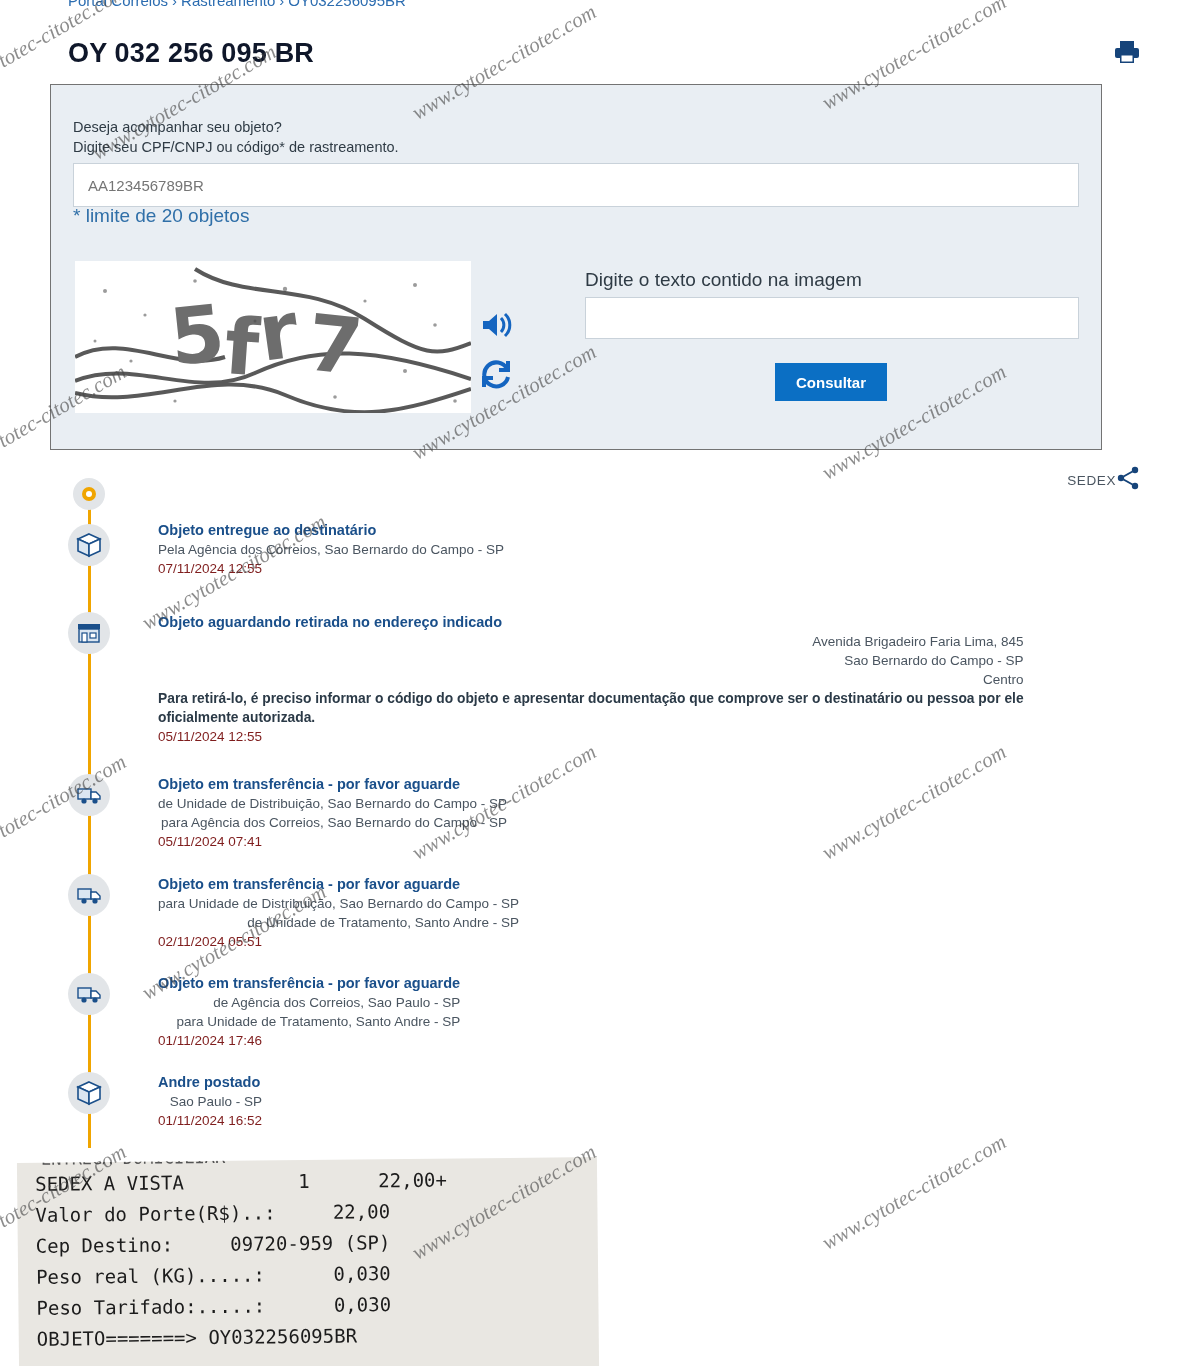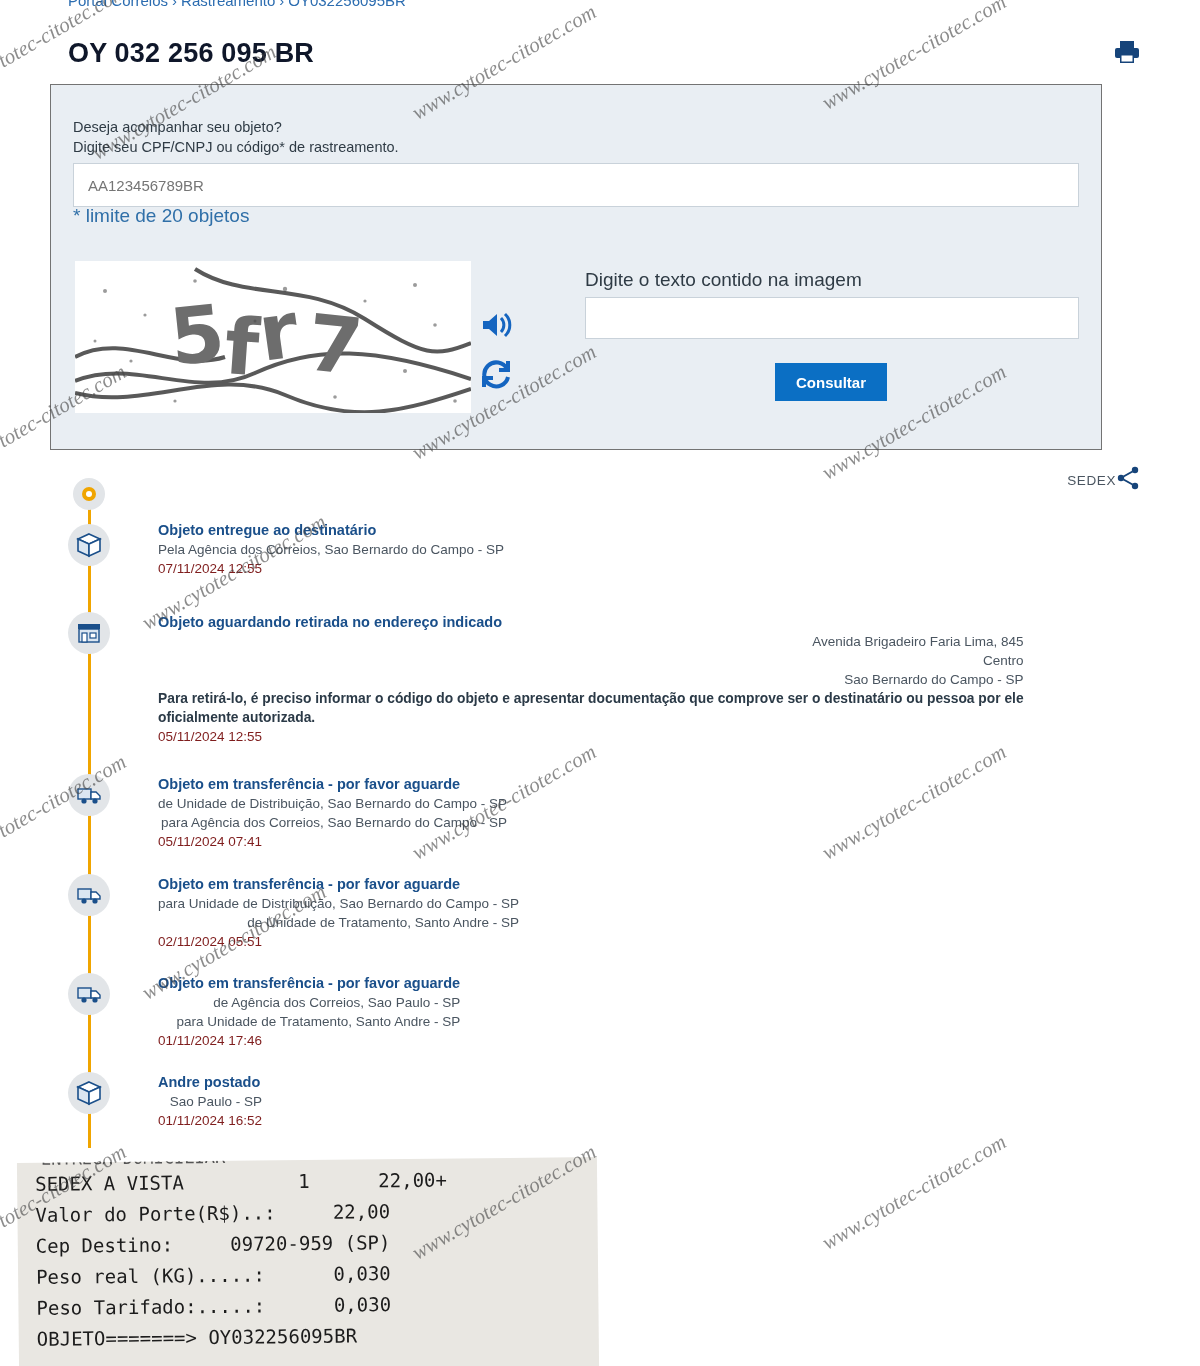--- a/index.html
+++ b/index.html
@@ -359,22 +359,22 @@
         <svg width="26" height="26" viewBox="0 0 26 26">
           <rect x="2" y="4" width="22" height="5" fill="#1a4f8a"></rect>
           <rect x="3" y="9" width="20" height="13" fill="#dbe6f1" stroke="#1a4f8a" stroke-width="1.4"></rect>
           <rect x="6" y="13" width="5" height="9" fill="#ffffff" stroke="#1a4f8a" stroke-width="1.2"></rect>
           <rect x="14" y="13" width="6" height="5" fill="#ffffff" stroke="#1a4f8a" stroke-width="1.2"></rect>
         </svg>
       </div>
       <div class="tl-content">
         <div class="ev-title">Objeto aguardando retirada no endereço indicado</div>
         <div class="ev-line">Avenida Brigadeiro Faria Lima, 845</div>
+        <div class="ev-line">Sao Bernardo do Campo - SP</div>
         <div class="ev-line">Centro</div>
-        <div class="ev-line">Sao Bernardo do Campo - SP</div>
         <div class="ev-strong">Para retirá-lo, é preciso informar o código do objeto e apresentar documentação que comprove ser o destinatário ou pessoa por ele</div>
         <div class="ev-strong">oficialmente autorizada.</div>
         <div class="ev-date">05/11/2024 12:55</div>
       </div>
     </div>
 
     <div class="tl-item" style="height:100px;">
       <div class="tl-badge" style="top:0px;">
         <svg width="26" height="26" viewBox="0 0 26 26">
           <rect x="2" y="7" width="13" height="10" fill="#dbe6f1" stroke="#1a4f8a" stroke-width="1.4"></rect>

